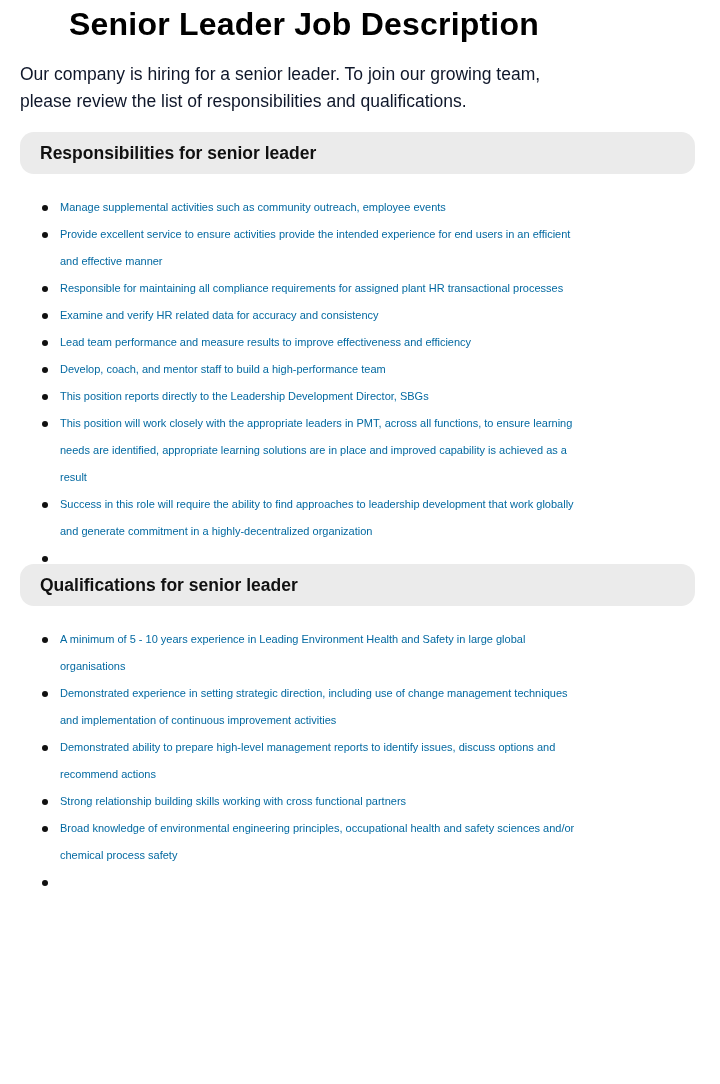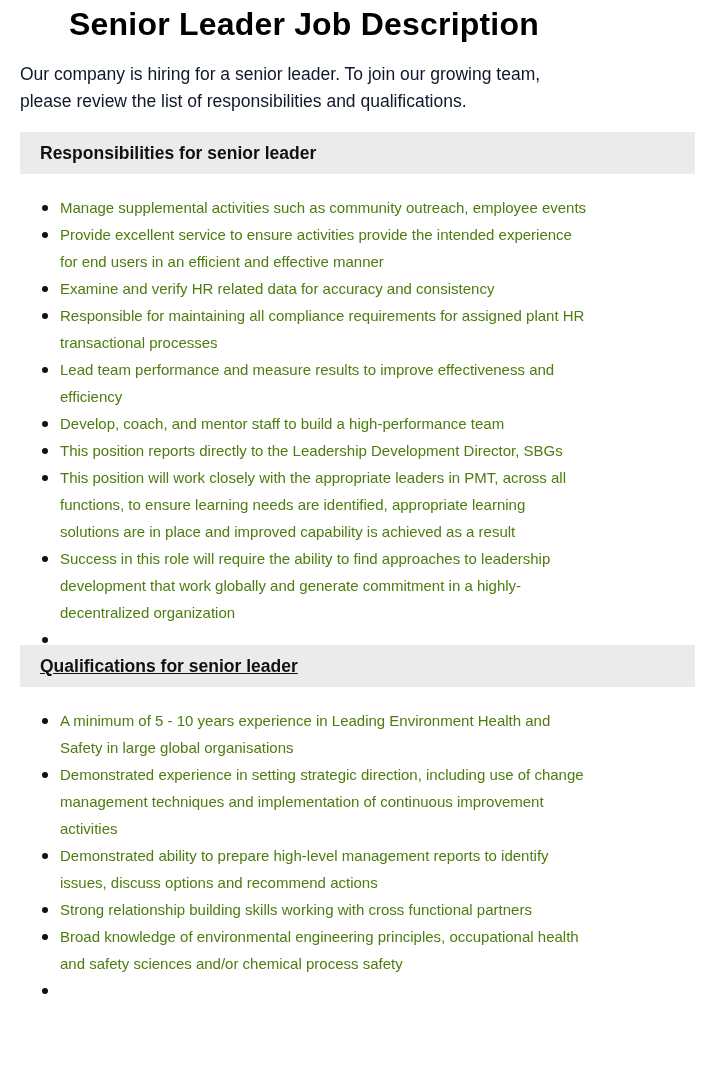--- a/index.html
+++ b/index.html
@@ -40,36 +40,36 @@
       margin-top: 17px;
       background: #ebebeb;
       height: 42px;
       width: 675px;
       box-sizing: border-box;
       padding-left: 20px;
       font-size: 17.5px;
       font-weight: bold;
       line-height: 42px;
       color: #111111;
+      border-radius: 14px;
     }
     .section-header.second {
       margin-top: 19px;
-      text-decoration: underline;
     }
     ul.items {
       list-style: none;
       margin: 20px 0 0 0;
       padding: 0;
     }
     ul.items li {
       position: relative;
       padding-left: 40px;
-      font-size: 15px;
+      font-size: 11px;
       line-height: 27px;
-      color: #4d7c0f;
+      color: #0369a1;
     }
     ul.items li .bullet {
       position: absolute;
       left: 22px;
       top: 11px;
       width: 6px;
       height: 6px;
       border-radius: 50%;
       background: #111111;
     }
@@ -78,22 +78,22 @@
 <body>
 
 <div class="page">
   <h1 class="title">Senior Leader Job Description</h1>
   <p class="intro">Our company is hiring for a senior leader. To join our growing team, please review the list of responsibilities and qualifications.</p>
 
   <div class="section-header">Responsibilities for senior leader</div>
   <ul class="items">
     <li><span class="bullet"></span><span>Manage supplemental activities such as community outreach, employee events</span></li>
     <li><span class="bullet"></span><span>Provide excellent service to ensure activities provide the intended experience for end users in an efficient and effective manner</span></li>
+    <li><span class="bullet"></span><span>Responsible for maintaining all compliance requirements for assigned plant HR transactional processes</span></li>
     <li><span class="bullet"></span><span>Examine and verify HR related data for accuracy and consistency</span></li>
-    <li><span class="bullet"></span><span>Responsible for maintaining all compliance requirements for assigned plant HR transactional processes</span></li>
     <li><span class="bullet"></span><span>Lead team performance and measure results to improve effectiveness and efficiency</span></li>
     <li><span class="bullet"></span><span>Develop, coach, and mentor staff to build a high-performance team</span></li>
     <li><span class="bullet"></span><span>This position reports directly to the Leadership Development Director, SBGs</span></li>
     <li><span class="bullet"></span><span>This position will work closely with the appropriate leaders in PMT, across all functions, to ensure learning needs are identified, appropriate learning solutions are in place and improved capability is achieved as a result</span></li>
     <li><span class="bullet"></span><span>Success in this role will require the ability to find approaches to leadership development that work globally and generate commitment in a highly-decentralized organization</span></li>
     <li><span class="bullet"></span></li>
   </ul>
 
   <div class="section-header second">Qualifications for senior leader</div>
   <ul class="items">

